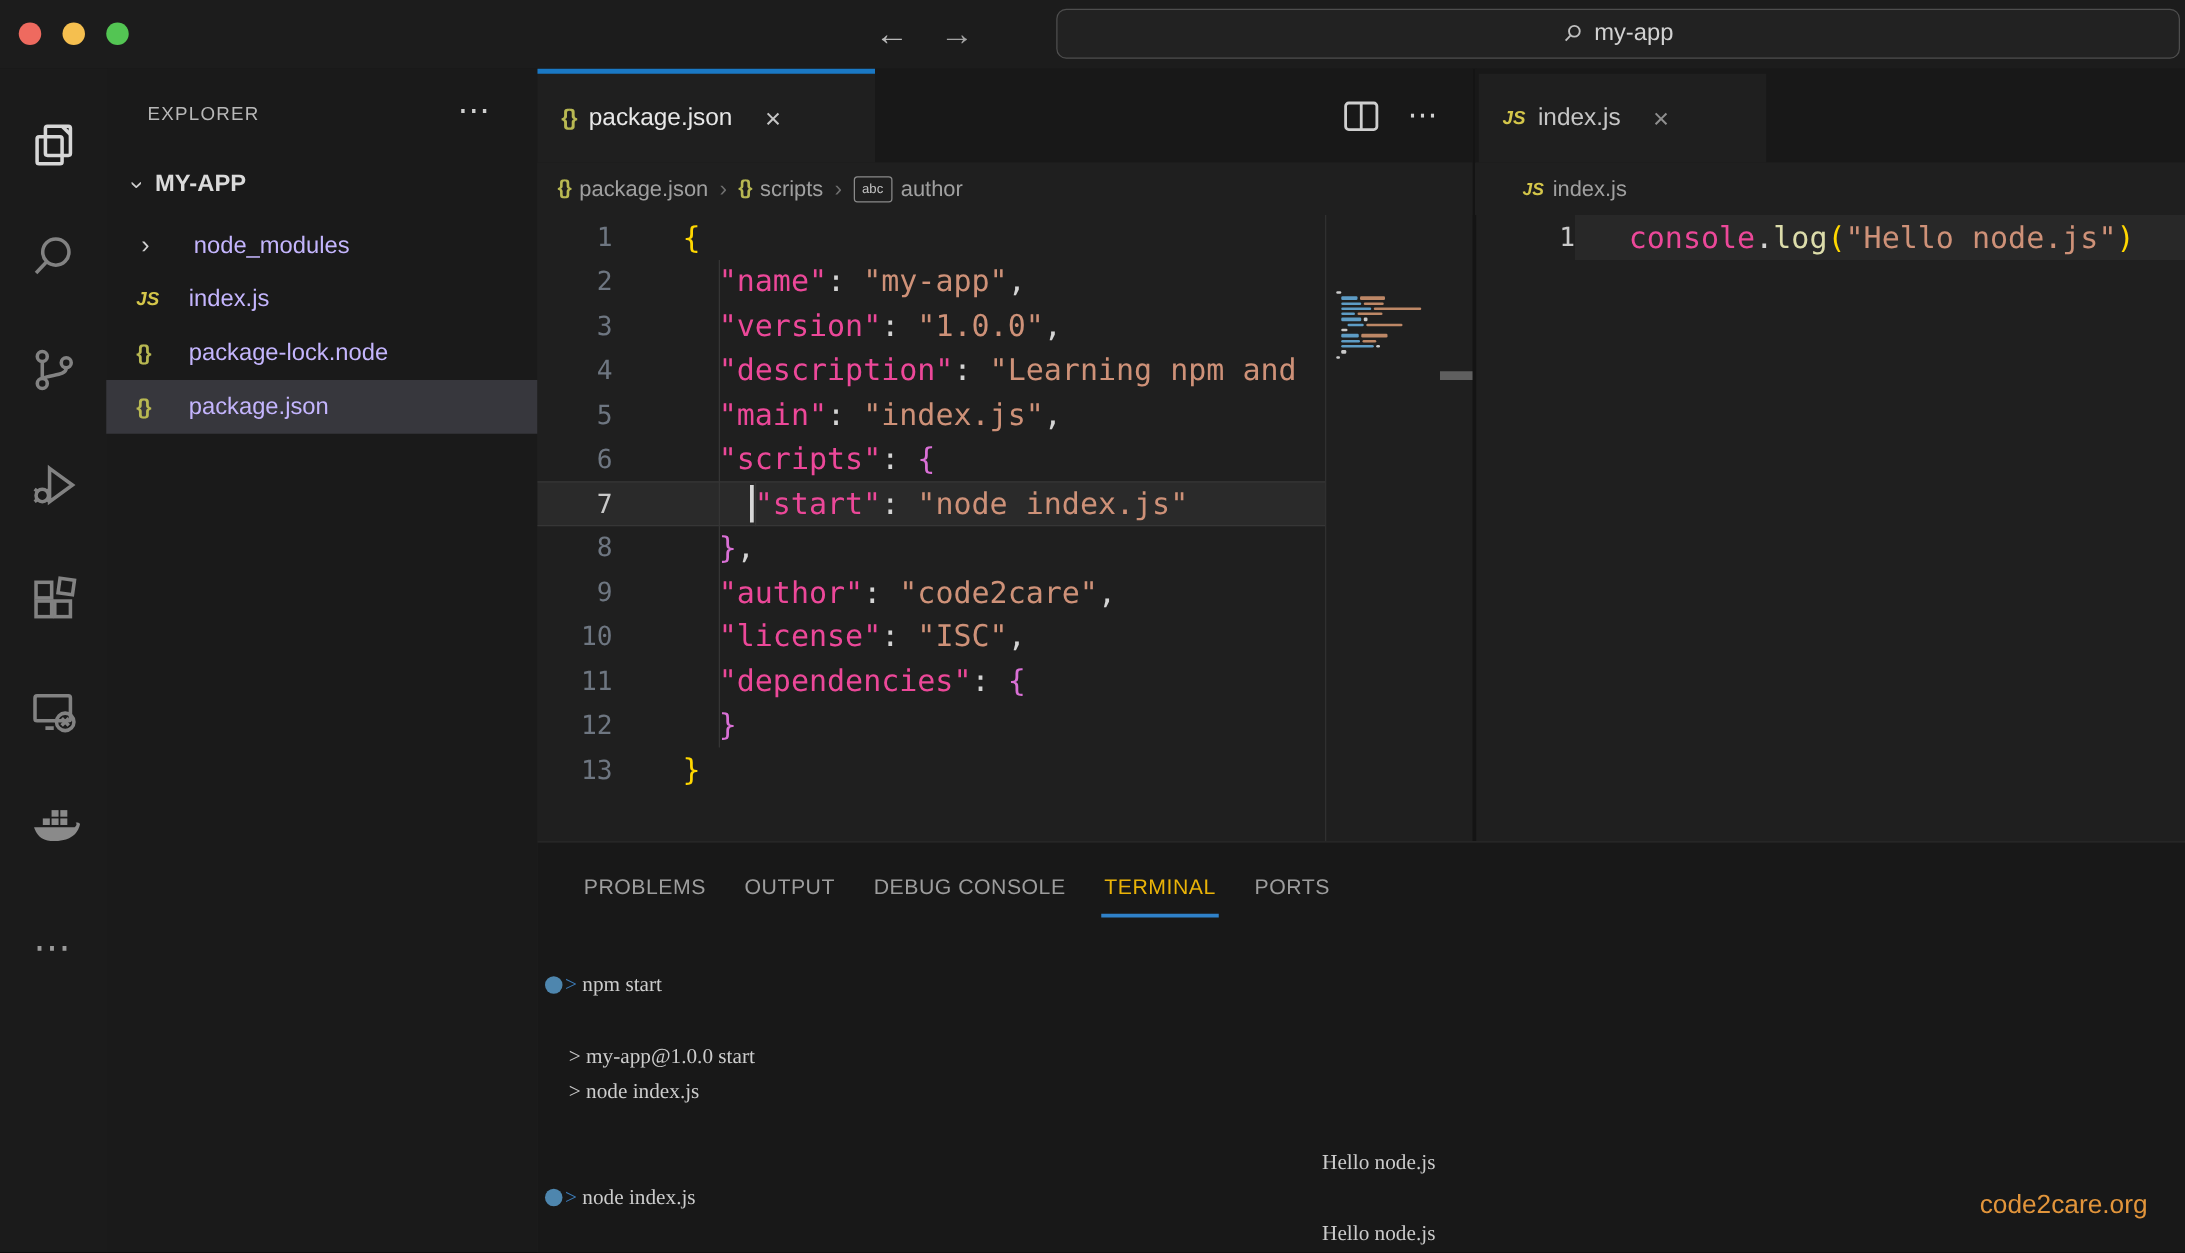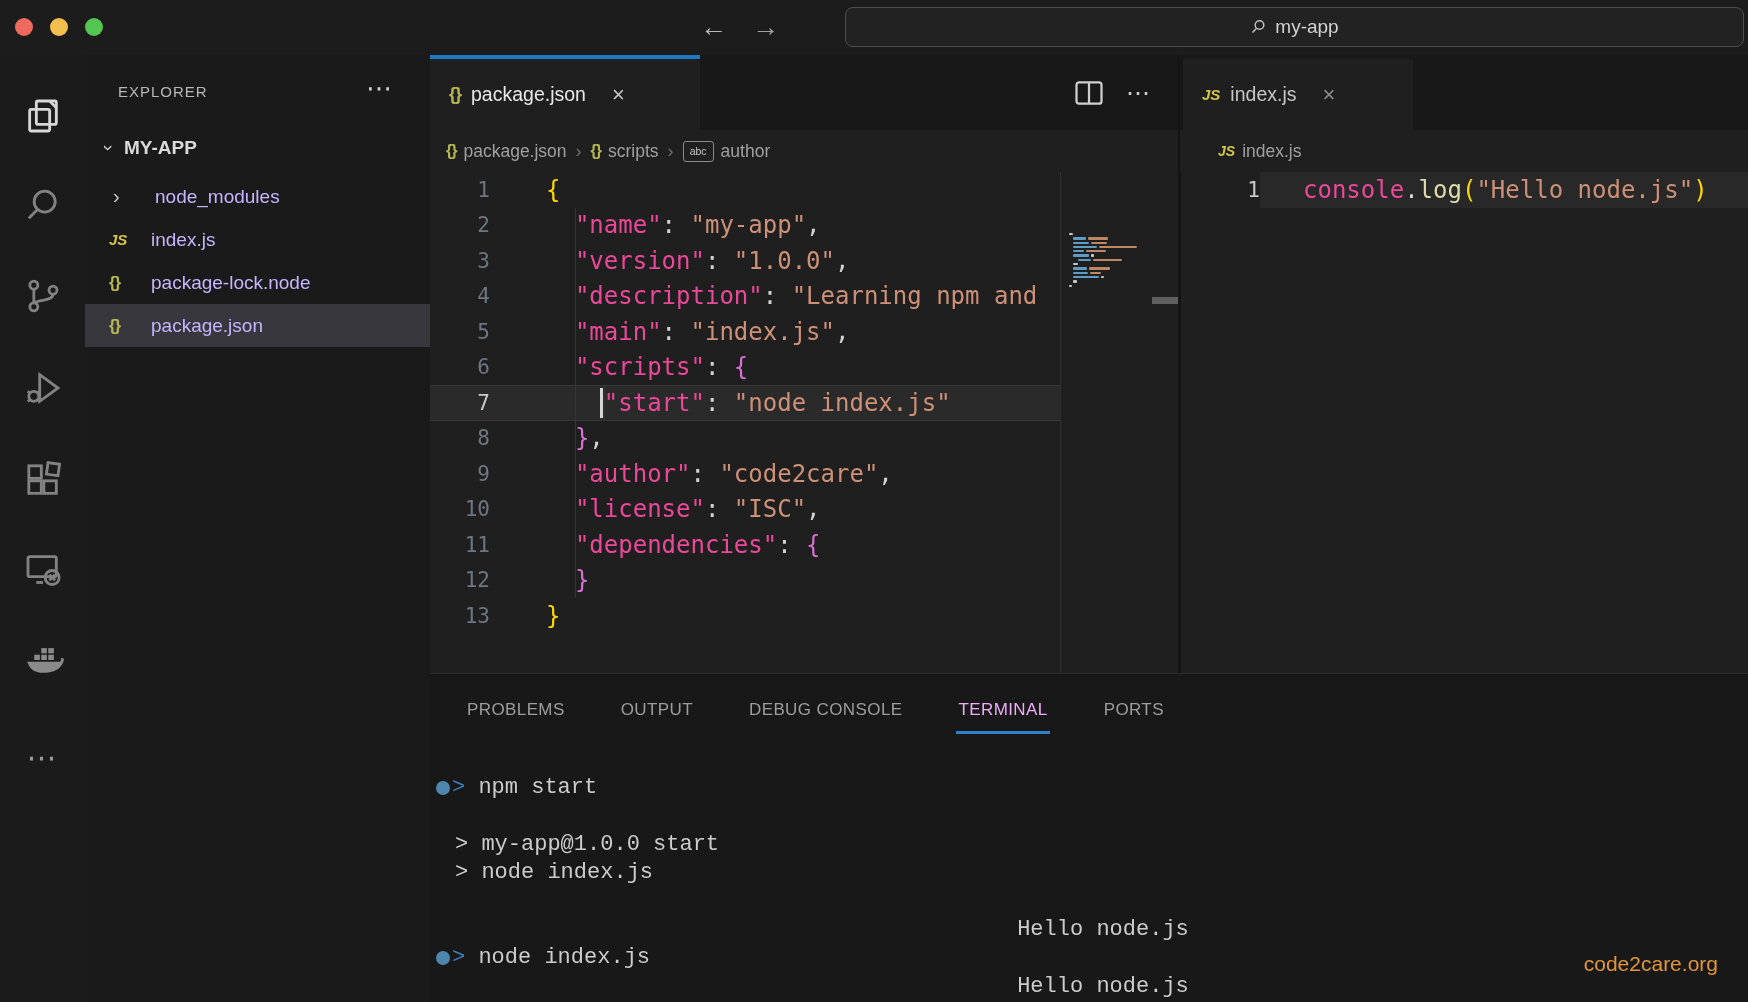--- a/index.html
+++ b/index.html
@@ -85,26 +85,26 @@
   .indent-guide{position:absolute;width:1px;background:#353535;}
   .cursor-v{position:absolute;width:2.5px;background:#d7d7d7;}
   
   .minimap{position:absolute;left:630px;top:117px;width:90px;height:501px;border-left:1px solid #303030;}
   .mm-row{display:flex;gap:2px;height:2.3px;margin:0 0 2px 8px;}
   .mm-seg{height:2.3px;border-radius:1px;}
   .mm-b{background:#5e9cc5;} .mm-o{background:#bd8766;} .mm-w{background:#c9c9c9;}
   .overview-marker{position:absolute;left:722px;top:242px;width:26px;height:7px;background:#5f5f5f;}
   
   .panel{position:absolute;left:430px;top:673px;width:1318px;height:329px;background:#181818;border-top:1px solid #2b2b2b;}
-  .panel-tabs{position:absolute;left:35px;top:0;height:72px;display:flex;align-items:center;gap:52px;}
+  .panel-tabs{position:absolute;left:35px;top:0;height:72px;display:flex;align-items:center;gap:27px;}
   .ptab{position:relative;font-size:17px;letter-spacing:0.4px;color:#9d9d9d;padding:8px 2px;}
-  .ptab.active{color:#f0abfc;}
+  .ptab.active{color:#eab308;}
   .ptab.active::after{content:"";position:absolute;left:0;right:0;bottom:-6px;height:3px;background:#2f81c9;}
   .terminal{position:absolute;left:0;top:100px;width:1318px;height:229px;
-            font-family:Liberation Mono, monospace;font-size:22px;color:#cccccc;}
+            font-family:Liberation Serif, serif;font-size:17px;color:#cccccc;}
   .t-row{position:relative;height:28.4px;line-height:28.4px;padding-left:25px;white-space:pre;}
   .t-row.hashdot{padding-left:22px;}
   .t-row.hello{padding-left:28px;text-align:center;}
   .t-dot{position:absolute;left:6px;top:7px;width:14px;height:14px;border-radius:50%;background:#4e86ae;}
   .t-prompt{color:#3d7dba;}
   
   .watermark{position:absolute;right:30px;top:952px;font-size:21px;color:#e2953b;}
 </style>
 </head>
 <body>

